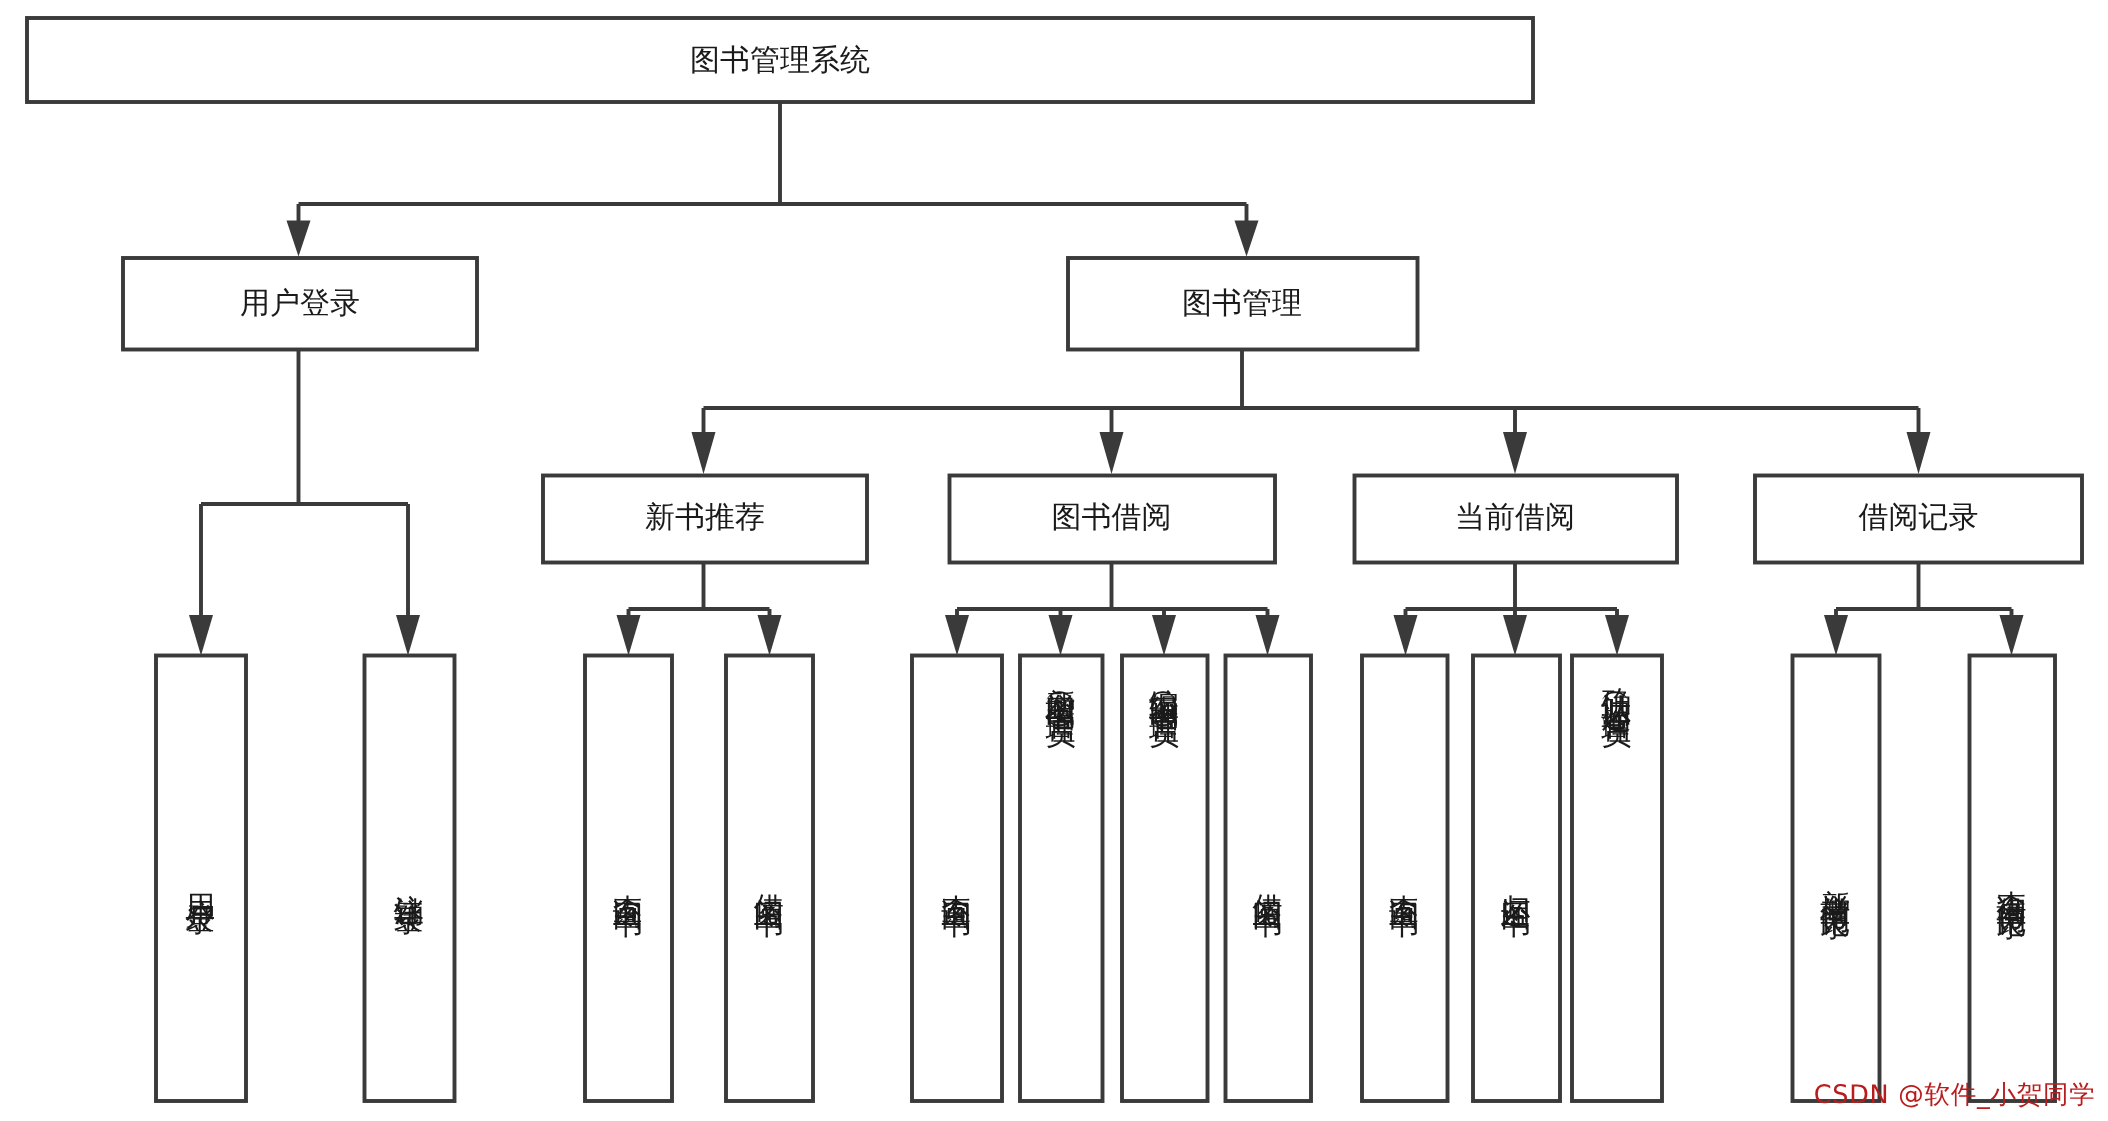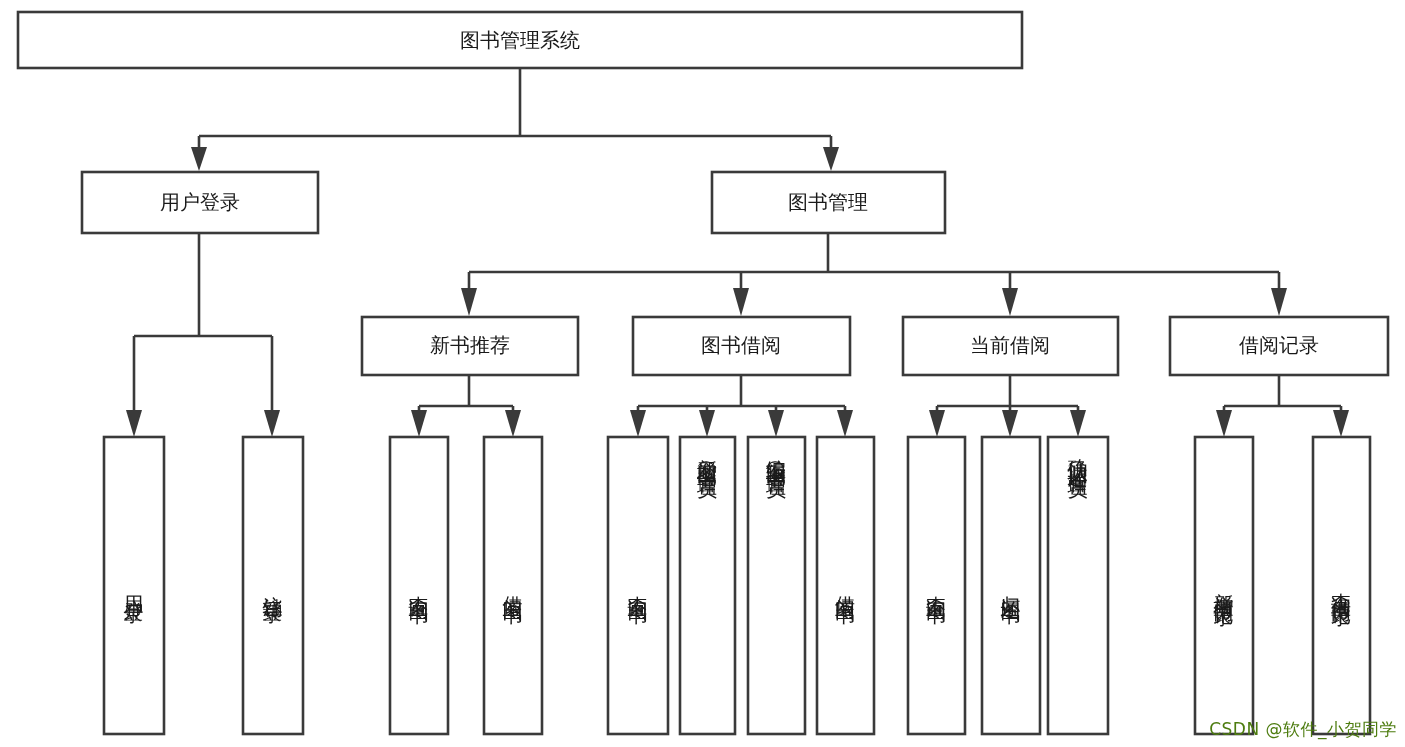--- a/index.html
+++ b/index.html
@@ -63,21 +63,21 @@
     justify-content: center;
     white-space: nowrap;
     pointer-events: none;
   }
   .watermark {
     position: absolute;
     right: 8px;
     bottom: 6px;
     font-family: "DejaVu Sans", "Liberation Sans", sans-serif;
     font-size: 17px;
-    color: #4d7c0f;
+    color: #b91c1c;
     letter-spacing: 0.5px;
     user-select: none;
   }
 </style>
 </head>
 <body>
 
 <div id="diagram-root">
 
   <svg class="flow" viewBox="0 0 1405 747" xmlns="http://www.w3.org/2000/svg">

